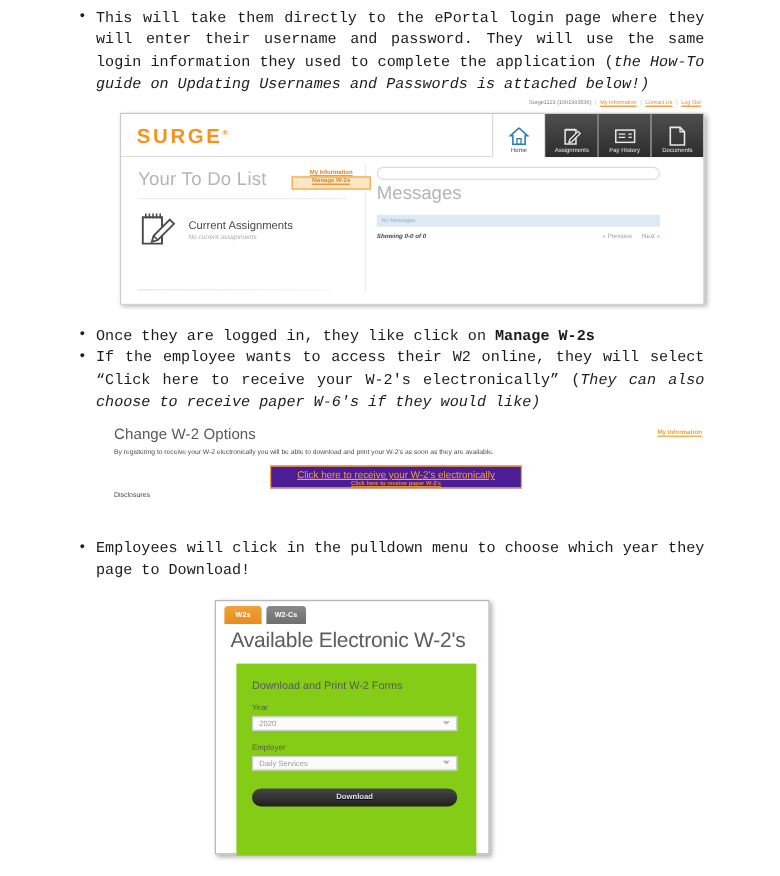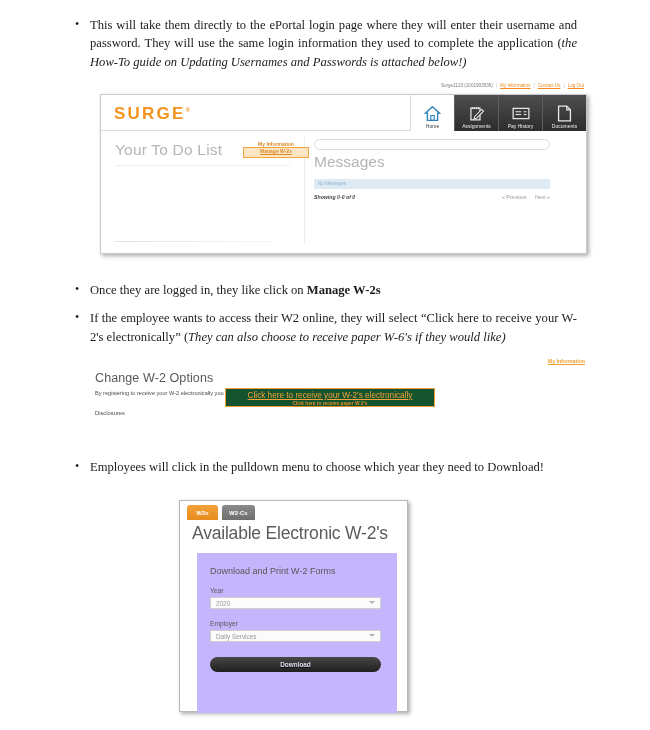--- a/index.html
+++ b/index.html
@@ -8,27 +8,27 @@
     width: 650px; height: 730px;
     background: #ffffff;
     font-family: "Liberation Serif", serif;
     color: #1a1a1a;
     overflow: hidden;
     position: relative;
   }
   ul.bullets { list-style: none; margin: 0; padding: 0; }
   ul.bullets li {
     position: relative;
-    font-family: Liberation Serif, serif;
+    font-family: Liberation Mono, monospace;
     font-size: 12.6px;
     line-height: 18.3px;
     color: #1b1b1b;
     text-align: justify;
     padding-left: 18px;
-    margin: 10px;
+    margin: 0;
   }
   ul.bullets li::before {
     content: "\2022";
     position: absolute; left: 3px; top: -1px;
     font-size: 12px; color:#1b1b1b;
   }
   .para-block { position:absolute; }
   .it { font-style: italic; }
   .bd { font-weight: bold; }
 
@@ -162,36 +162,35 @@
 
   
   #shot2 {
     position:absolute; left:95px; top:355px; width:490px; height:68px;
     background:transparent; box-shadow:none;
   }
   .cw2-title {
     font-family:"Liberation Sans", sans-serif;
     font-size:12.5px; color:#595959; font-weight:400;
     letter-spacing:0.1px;
-    margin-top:16px;
   }
   .cw2-myinfo {
     position:absolute; right:0; top:3px;
     font-family:"Liberation Sans", sans-serif;
     font-size:5.2px; color:#f0a02e; font-weight:bold;
   }
   .cw2-sub {
     margin-top:5px;
     font-family:"Liberation Sans", sans-serif;
     font-size:5.6px; color:#4b4b4b;
   }
   .cw2-hl {
     position:absolute; left:130px; top:33px;
     width:210px; height:19px;
-    border:1.5px solid #f0a040; background:#14532d;
+    border:1.5px solid #f0a040; background:#4c1d95;
     text-align:center;
   }
   .cw2-hl-a {
     display:block;
     font-family:"Liberation Sans", sans-serif;
     font-size:8.2px; color:#f4a23c; line-height:11px; padding-top:1px;
   }
   .cw2-hl-b {
     display:block;
     font-family:"Liberation Sans", sans-serif;
@@ -219,21 +218,21 @@
   }
   .w2-tab.active { background:linear-gradient(#f0a23a,#e88c1d); }
   .w2-tab.idle { background:linear-gradient(#8a8a8a,#6e6e6e); margin-left:4px; }
   .w2-hdr {
     font-family:Liberation Sans, sans-serif;
     font-size:17.5px; color:#5c5c5c; font-weight:400;
     padding:3px 0 0 12px; letter-spacing:-0.2px;
   }
   .w2-panel {
     margin:9px 10px 0 17px;
-    background:#c4b5fd; height:160px;
+    background:#84cc16; height:160px;
     padding:13px 16px 0 13px;
   }
   .w2-panel-h {
     font-family:"Liberation Sans", sans-serif;
     font-size:9px; color:#585858;
   }
   .w2-field-label {
     font-family:"Liberation Sans", sans-serif;
     font-size:6.6px; color:#595959;
     margin-top:11px; margin-bottom:3px;
@@ -335,20 +334,34 @@
         <div class="todo-title">Your To Do List</div>
         <div class="hl-top">
           <a class="hl-link" href="#">My Information</a>
         </div>
         <div class="hl-box">
           <a class="hl-link" href="#">Manage W-2s</a>
         </div>
       </div>
       <div class="rule"></div>
 
+      <div class="assign-row">
+        <span class="assign-ico">
+          <svg width="34" height="30" viewBox="0 0 34 30">
+              <path d="M4 5 L20 5 L20 27 L4 27 Z" fill="none" stroke="#4a4a4a" stroke-width="1.6"></path>
+              <path d="M6.5 2 v4 M9.5 2 v4 M12.5 2 v4 M15.5 2 v4 M18.5 2 v4" stroke="#4a4a4a" stroke-width="1.3"></path>
+              <path d="M26.5 7 L30 10.5 L16.5 24 L11.5 25.5 L13 20.5 Z" fill="#fff" stroke="#4a4a4a" stroke-width="1.5"></path>
+              <path d="M13 20.5 L16.5 24" stroke="#4a4a4a" stroke-width="1.2"></path>
+            </svg>
+        </span>
+        <span class="assign-txt">
+          <div class="assign-h">Current Assignments</div>
+          <div class="assign-s">No current assignments</div>
+        </span>
+      </div>
       <div class="bottom-rule"></div>
     </div>
 
     <div class="s1-right">
       <div class="search-pill" placeholder=""></div>
       <div class="msg-title">Messages</div>
       <div class="msg-empty">No Messages.</div>
       <div class="msg-foot">
         <span class="showing">Showing 0-0 of 0</span>
         <span class="pager">
@@ -373,21 +386,21 @@
   <div class="cw2-sub">By registering to receive your W-2 electronically you will be able to download and print your W-2's as soon as they are available.</div>
   <div class="cw2-hl">
     <a class="cw2-hl-a" href="#">Click here to receive your W-2's electronically</a>
     <a class="cw2-hl-b" href="#">Click here to receive paper W-2's</a>
   </div>
   <div class="cw2-disc">Disclosures</div>
 </div>
 
 <div class="para-block" style="left:62px; top:448px; width:525px;">
   <ul class="bullets">
-    <li><span>Employees will click in the pulldown menu to choose which year they need to Download!</span></li>
+    <li><span>Employees will click in the pulldown menu to choose which year they page to Download!</span></li>
   </ul>
 </div>
 
 <div class="shot" id="shot3">
   <div class="w2-tabs">
     <div class="w2-tab active">
         <span>W2s</span>
       </div>
     <div class="w2-tab idle">
         <span>W2-Cs</span>

